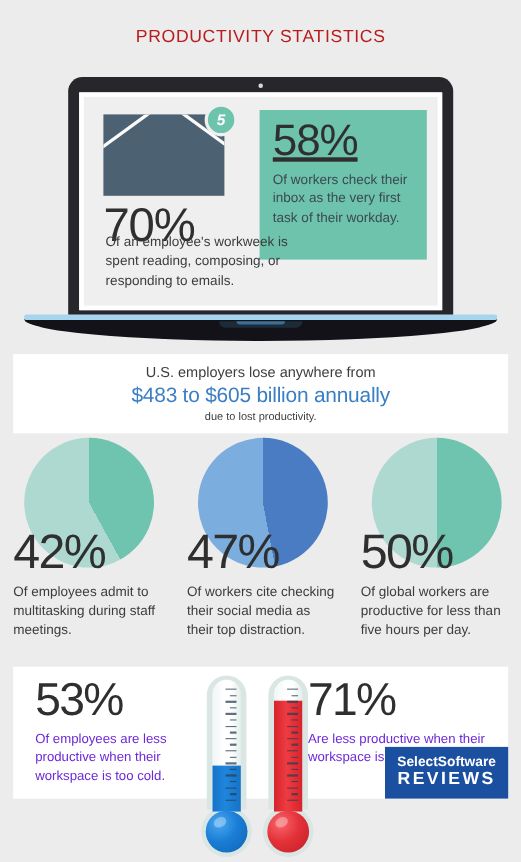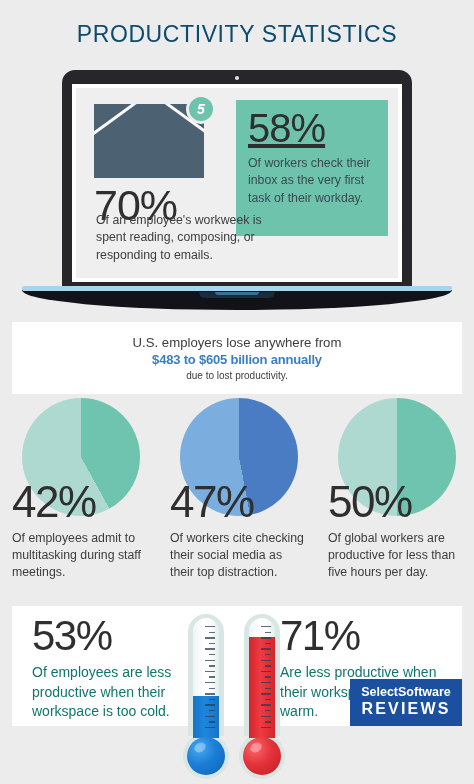--- a/index.html
+++ b/index.html
@@ -29,24 +29,24 @@
   .header {
     position: absolute;
     top: 0; left: 0;
     width: 474px;
     height: 68px;
     display: flex;
     align-items: center;
     justify-content: center;
   }
   .header-title {
-    font-size: 23px;
+    font-size: 16px;
     font-weight: 400;
     letter-spacing: 0.6px;
-    color: #0c4a6e;
+    color: #b91c1c;
     font-family: "Liberation Sans", sans-serif;
   }
 
   
   .laptop {
     position: absolute;
     top: 70px;
     left: 62px;
     width: 350px;
     height: 218px;
@@ -242,22 +242,22 @@
     align-items: center;
     justify-content: center;
     text-align: center;
   }
   .money-line1 {
     font-size: 13.2px;
     color: #3d3d3d;
     line-height: 1.3;
   }
   .money-line2 {
-    font-size: 13px;
-    font-weight: 700;
+    font-size: 19px;
+    font-weight: 400;
     color: #3a7ec4;
     line-height: 1.35;
     letter-spacing: -0.2px;
   }
   .money-line3 {
     font-size: 10px;
     color: #3d3d3d;
     line-height: 1.3;
   }
 
@@ -329,23 +329,23 @@
   }
   .thermo-pct {
     font-size: 42px;
     font-weight: 400;
     color: #2f2f2f;
     line-height: 1.05;
     letter-spacing: -1.5px;
   }
   .thermo-desc {
     margin-top: 5px;
-    font-size: 14px;
+    font-size: 12px;
     line-height: 1.4;
-    color: #0f766e;
+    color: #6d28d9;
   }
 
   .thermometers {
     position: absolute;
     top: 614px;
     left: 183px;
     width: 112px;
     height: 165px;
     z-index: 5;
   }

